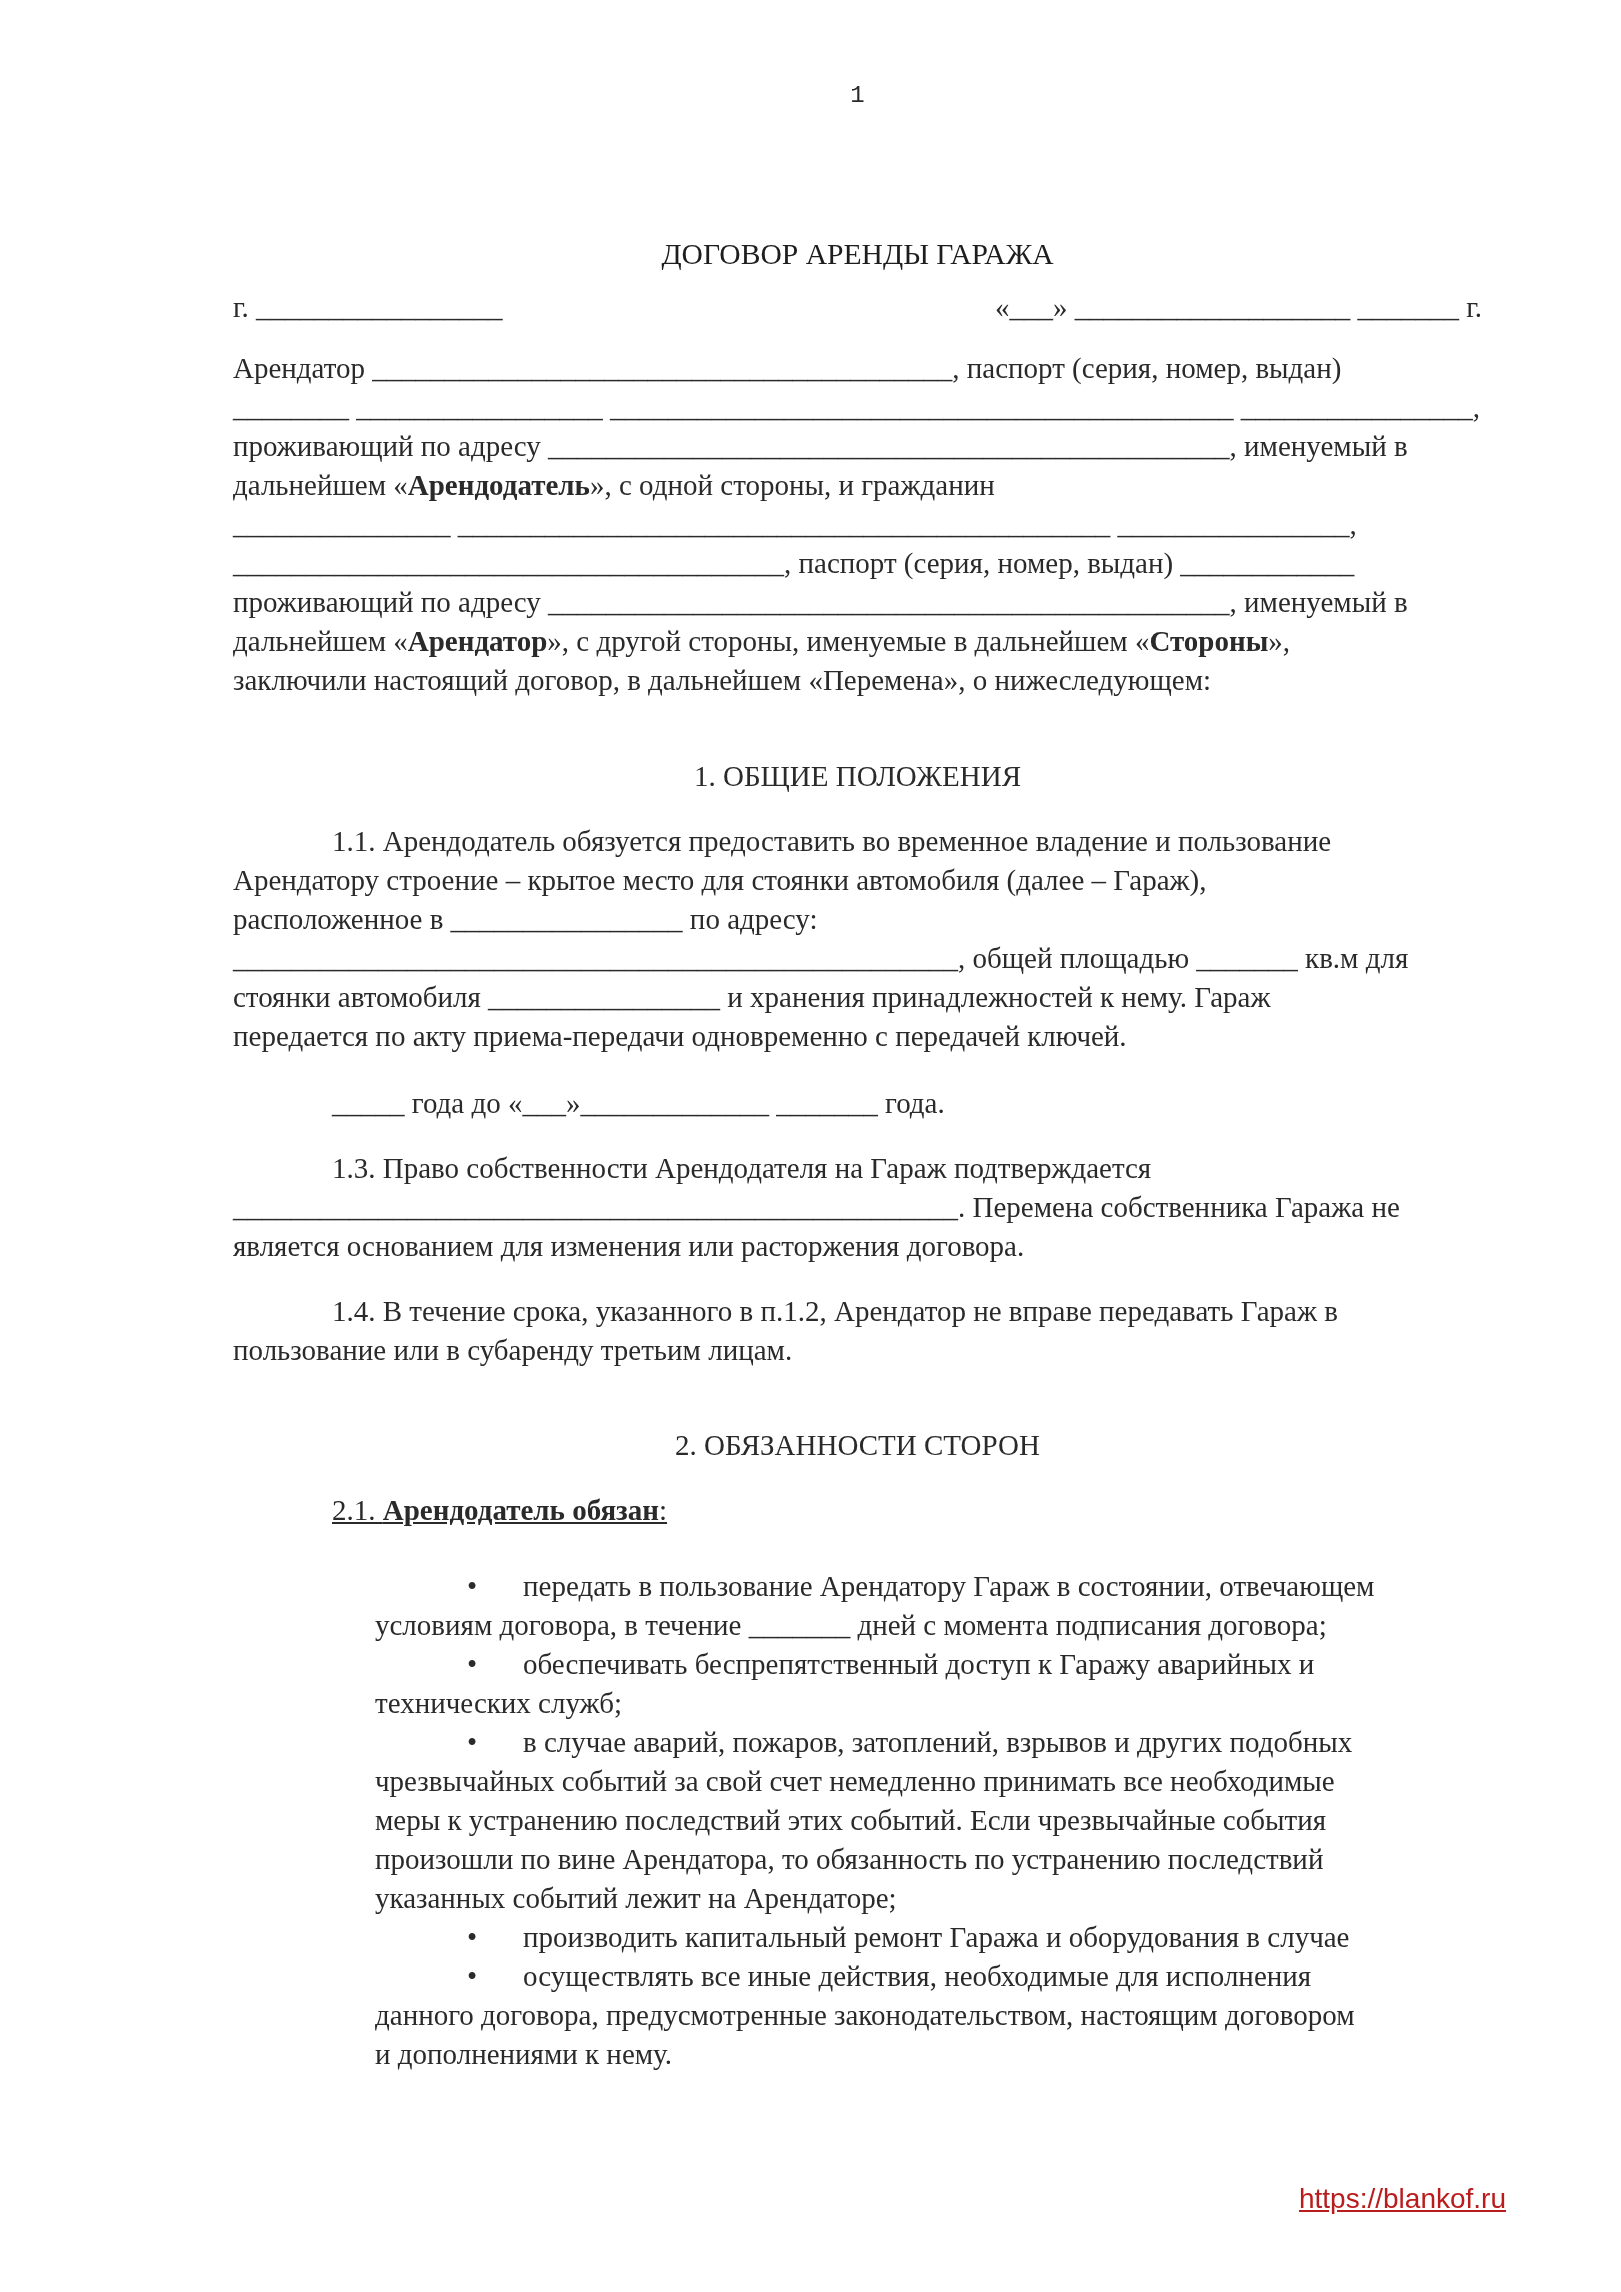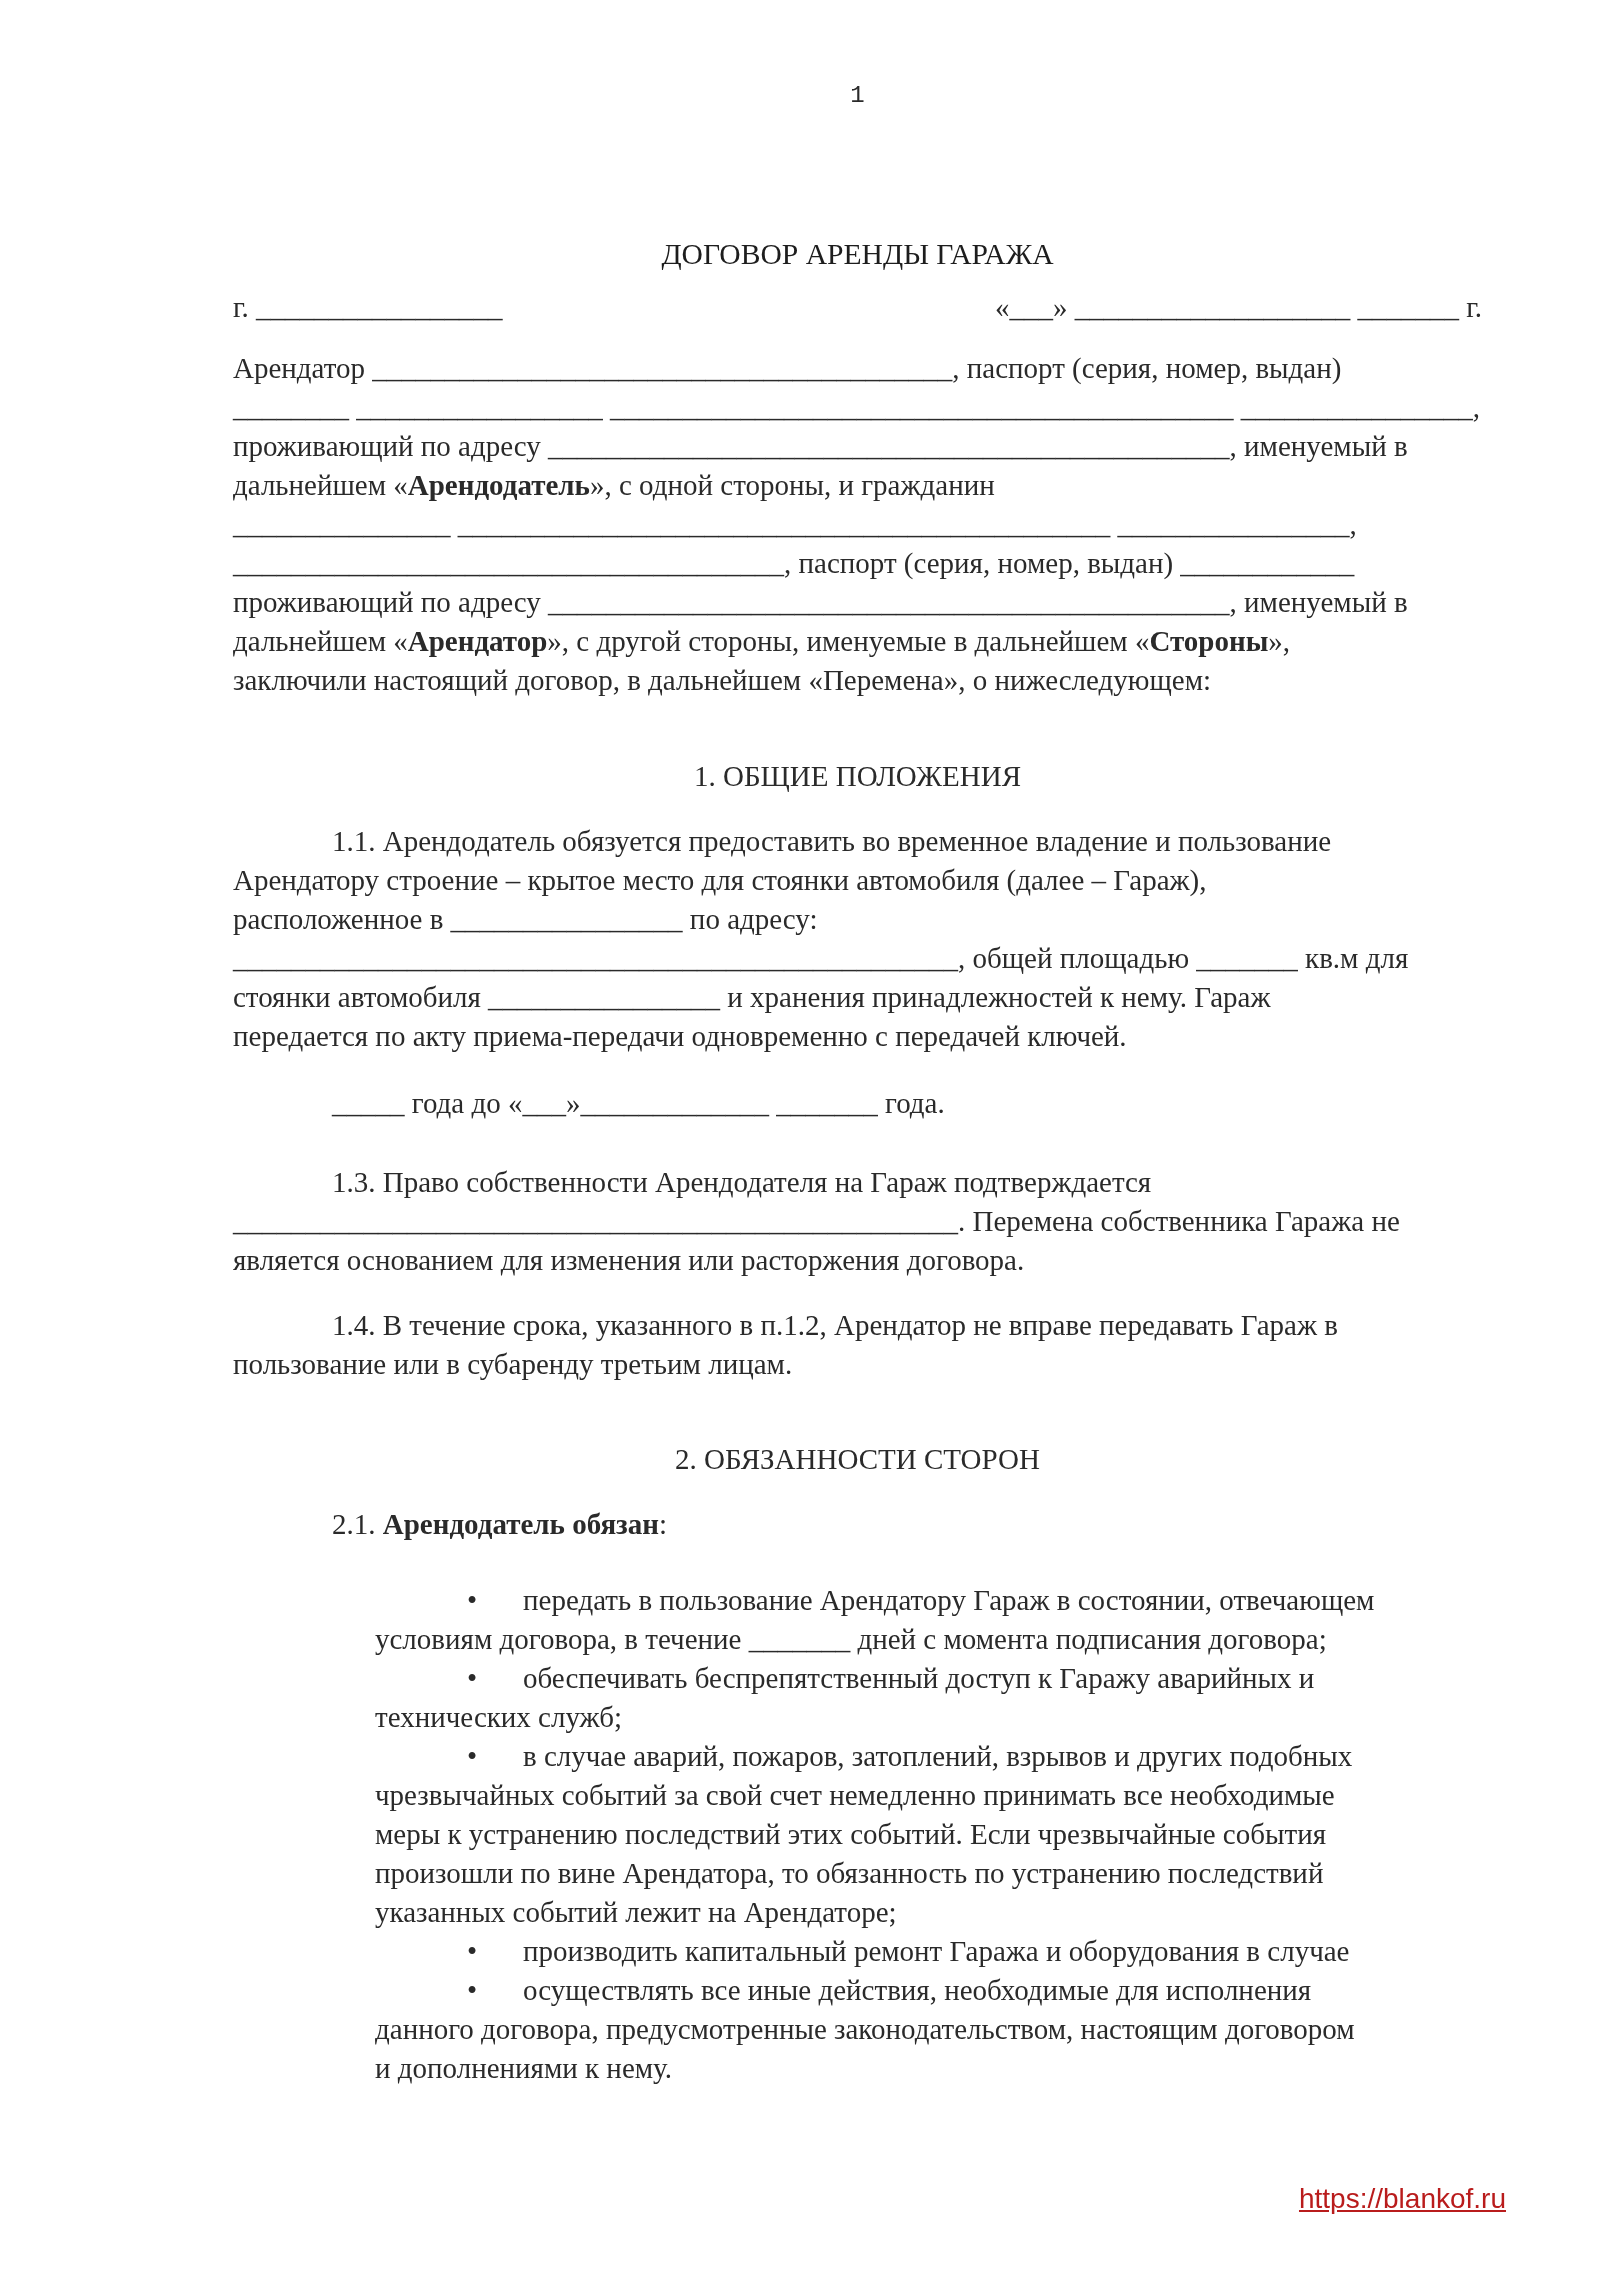--- a/index.html
+++ b/index.html
@@ -45,23 +45,23 @@
   .preamble { margin-top: 21.5px; }
   .sec-heading {
     height: 39px;
     text-align: center;
     white-space: nowrap;
   }
   .sec-heading.first { margin-top: 57px; }
   .sec-heading.second { margin-top: 56px; }
   .para-11 { margin-top: 26px; }
   .para-12 { margin-top: 28px; }
-  .para-13 { margin-top: 40px; }
+  .para-13 { margin-top: 26px; }
   .para-14 { margin-top: 26px; }
-  .para-21 { margin-top: 26px; }
+  .para-21 { margin-top: 26px; text-decoration: underline; }
   .bullet-list { margin-top: 37px; }
   .b-first { padding-left: 234px; }
   .b-cont  { padding-left: 142px; }
   .bullet  { display: inline-block; width: 56px; }
 
   .watermark {
     position: absolute;
     top: 2183px;
     right: 115px;
     height: 39px;

